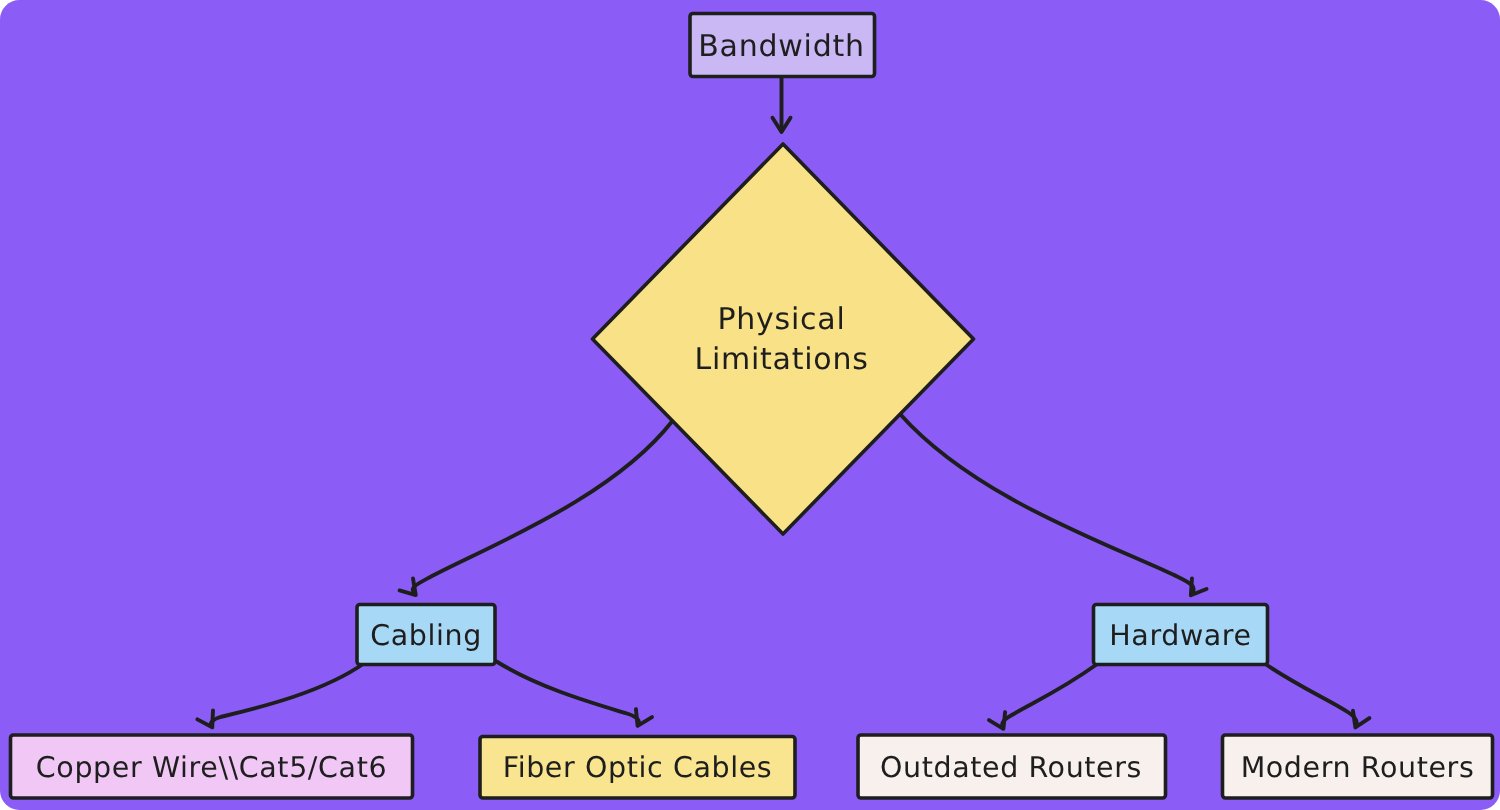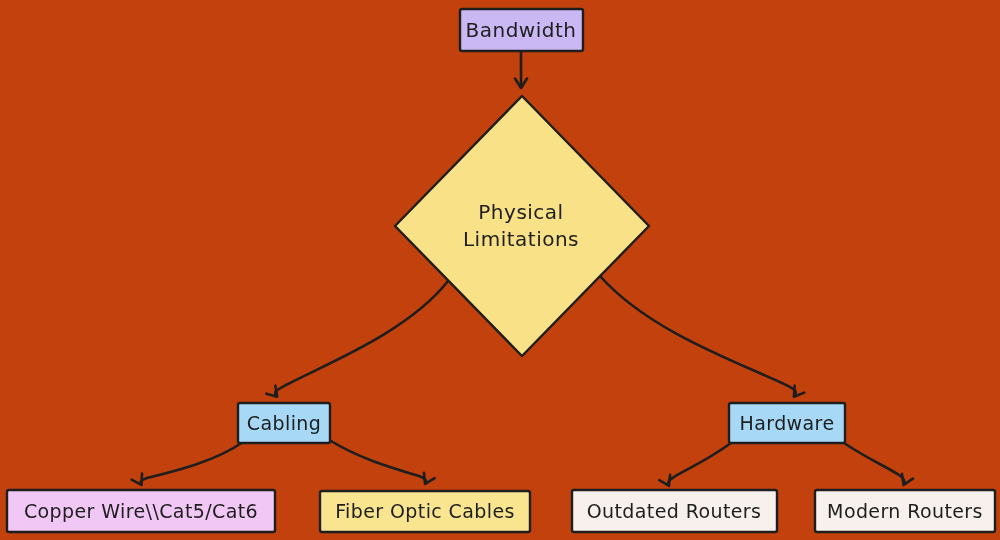--- a/index.html
+++ b/index.html
@@ -4,22 +4,23 @@
 <style>
   html, body {
     margin: 0;
     padding: 0;
     background: #ffffff;
   }
   .canvas-wrap {
     position: relative;
     width: 1000px;
     height: 540px;
-    background: #c2410c;
+    background: #8b5cf6;
     overflow: hidden;
+    border-radius: 13px;
   }
   svg text {
     font-family: "DejaVu Sans", "Liberation Sans", sans-serif;
     fill: #1e1e1e;
     text-anchor: middle;
   }
   .node-label    { font-size: 20px; letter-spacing: 0.5px; }
   .node-label-sm { font-size: 19px; letter-spacing: 0.4px; }
   .edge {
     fill: none;

